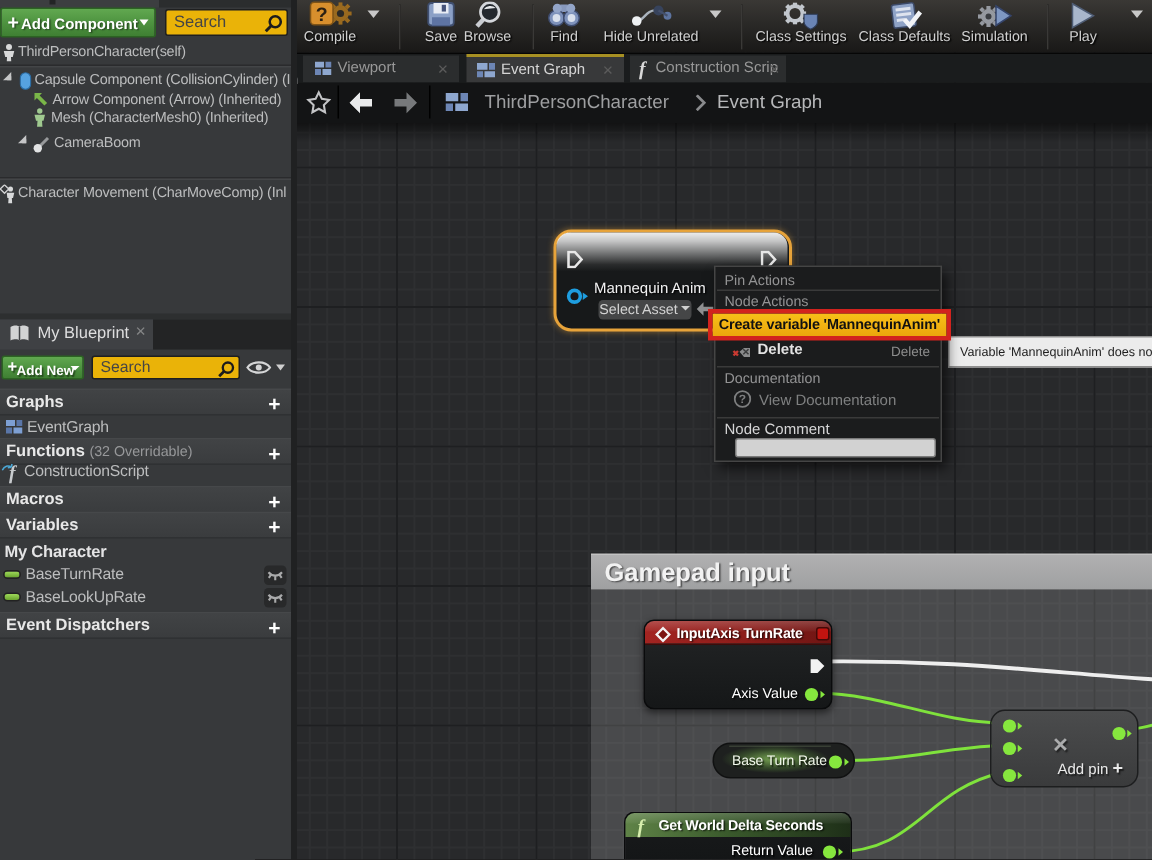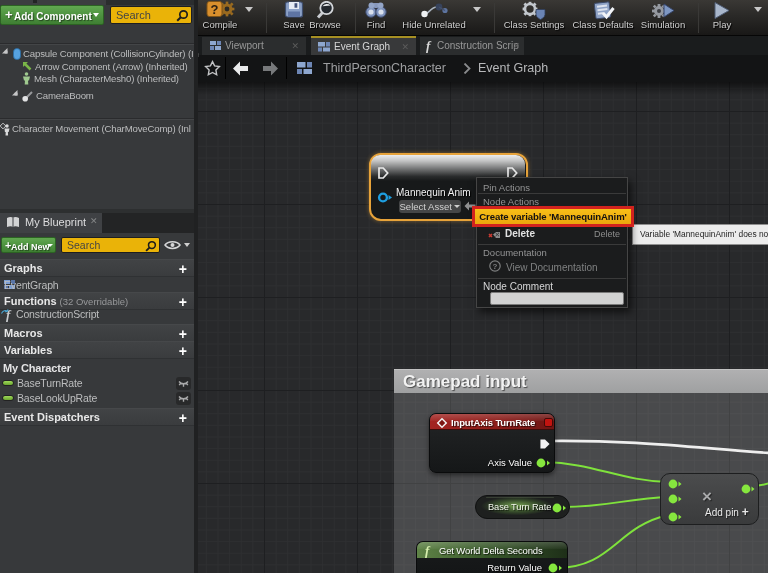--- a/index.html
+++ b/index.html
@@ -103,21 +103,21 @@
  <svg class="abs" style="left:80px;top:9.5px" width="16" height="10" viewBox="0 0 16 10">
           <circle cx="5" cy="5" r="4.4" fill="#86e73e"></circle>
           <path d="M10.5,2.5 l3,2.5 l-3,2.5 z" fill="#86e73e"></path>
         </svg>
 </div>
 
 <div class="abs" style="left:416px;top:541px;width:152px;height:32px;border-radius:7px 7px 0 0;background:linear-gradient(180deg,#191b1c,#141617);border:1px solid #0a0b0c;border-bottom:none">
  <div class="abs" style="left:0;top:0;width:150px;height:16px;border-radius:6px 6px 0 0;background:linear-gradient(90deg,#5f8347,#3a5a2c 45%,#1e2f18)"></div>
  <div class="abs" style="left:0;top:0;width:150px;height:7px;border-radius:6px 6px 0 0;background:linear-gradient(180deg,rgba(255,255,255,0.18),rgba(255,255,255,0.03))"></div>
  <span class="abs" style="left:8px;top:1px;font-family:'Liberation Serif',serif;font-style:italic;font-weight:bold;font-size:13px;color:#d6eead">f</span>
- <span class="abs" style="left:22px;top:2.5px;font-size:11px;font-weight:normal;color:#fff;text-shadow:1px 1px 1px rgba(0,0,0,0.7);white-space:nowrap;font-size:9.5px;letter-spacing:-0.15px">Get World Delta Seconds</span>
+ <span class="abs" style="left:22px;top:2.5px;font-size:11px;font-weight:bold;color:#fff;text-shadow:1px 1px 1px rgba(0,0,0,0.7);white-space:nowrap;font-size:9.5px;letter-spacing:-0.15px">Get World Delta Seconds</span>
  <span class="abs" style="right:25px;top:20px;font-size:9.5px;color:#fff;text-shadow:1px 1px 1px #000;white-space:nowrap">Return Value</span>
  <svg class="abs" style="left:131px;top:20.5px" width="16" height="10" viewBox="0 0 16 10">
           <circle cx="5" cy="5" r="4.4" fill="#86e73e"></circle>
           <path d="M11,2.5 l3,2.5 l-3,2.5 z" fill="#86e73e"></path>
         </svg>
 </div>
 
 <div class="abs" style="left:369px;top:153px;width:159px;height:68px;border-radius:12px;border:2.5px solid #e7a33a;background:#17191a;box-shadow:0 0 4px rgba(231,163,58,0.45)">
  <div class="abs" style="left:0;top:0;width:154px;height:26px;border-radius:9px 9px 0 0;background:linear-gradient(180deg,rgba(255,255,255,0.92) 0%,rgba(255,255,255,0.75) 22%,rgba(255,255,255,0.38) 55%,rgba(160,160,160,0.14) 82%,rgba(0,0,0,0) 100%)"></div>
  <svg class="abs" style="left:7px;top:12px" width="11" height="12" viewBox="0 0 11 12">
@@ -316,20 +316,27 @@
 <div class="abs" style="left:33px;top:0;width:4px;height:3px;background:#232425"></div>
 <div class="greenbtn" style="left:0;top:5px;width:104px;height:20px;font-size:10.5px;line-height:18px">
         <span style="position:absolute;left:4px;top:0px;font-size:13px">+</span>
         <span style="position:absolute;left:13px;top:1.5px;font-size:10px">Add Component</span>
         <span style="position:absolute;right:4px;top:7px;width:0;height:0;border-left:3.5px solid transparent;border-right:3.5px solid transparent;border-top:4px solid #fff"></span>
       </div>
 <div class="searchbox" style="left:110px;top:6px;width:82px;height:18px;font-size:11px;line-height:16px;padding-left:5px">Search<svg style="position:absolute;right:2px;top:2px" width="13" height="13" viewBox="0 0 13 13">
           <circle cx="7.5" cy="5.5" r="3.7" fill="none" stroke="#1c1c1c" stroke-width="1.7"></circle>
           <line x1="1.2" y1="11.8" x2="4.8" y2="8.2" stroke="#1c1c1c" stroke-width="2"></line>
         </svg></div>
+<div class="trow" style="top:28px">
+        <svg style="position:absolute;left:1px;top:1px" width="10" height="12" viewBox="0 0 10 12">
+          <circle cx="5" cy="2.3" r="2" fill="#d8d9da"></circle>
+          <path d="M1.5,5 h7 l-1,4 h-1.2 l0.2,3 h-3 l0.2,-3 h-1.2 z" fill="#d8d9da"></path>
+        </svg>
+        <span style="position:absolute;left:12px">ThirdPersonCharacter(self)</span>
+      </div>
 <div class="abs" style="left:0;top:43px;width:194px;height:1px;background:#2a2b2d"></div>
 <div class="abs" style="left:0;top:44px;width:194px;height:1px;background:#434547"></div>
 <div class="trow" style="top:47px">
         <span style="position:absolute;left:2px;top:1px;width:0;height:0;border-left:5px solid transparent;border-top:5px solid transparent;border-right:5px solid #c5c6c7;border-bottom:5px solid #c5c6c7;transform:scale(0.55);transform-origin:left top"></span>
         <svg style="position:absolute;left:13px;top:1px" width="8" height="12" viewBox="0 0 8 12">
           <rect x="0.5" y="0.5" width="7" height="11" rx="3.5" fill="#56a2e0" stroke="#2b6ca3" stroke-width="0.8"></rect>
         </svg>
         <span style="position:absolute;left:23px">Capsule Component (CollisionCylinder) (In</span>
       </div>
 <div class="trow" style="top:60px">
@@ -387,21 +394,21 @@
       </svg>
 <span class="abs" style="left:184px;top:243px;width:0;height:0;border-left:3px solid transparent;border-right:3px solid transparent;border-top:4px solid #cfcfcf"></span>
 <div class="shead" style="top:259px;height:18px;line-height:16px;padding-left:4px">Graphs<span class="plus" style="right:7px;top:1px;position:absolute">+</span></div>
 <div class="trow" style="top:278px;height:14px">
         <svg style="position:absolute;left:4px;top:2px" width="11" height="10" viewBox="0 0 11 10">
           <rect x="0" y="0" width="6" height="4" fill="#7d9fd3"></rect>
           <rect x="7" y="0" width="4" height="4" fill="#5a76a8"></rect>
           <rect x="0" y="5" width="4" height="4" fill="#5a76a8"></rect>
           <rect x="5" y="5" width="6" height="4" fill="#7d9fd3"></rect>
         </svg>
-        <span style="position:absolute;left:4px;font-size:10.5px">EventGraph</span>
+        <span style="position:absolute;left:18px;font-size:10.5px">EventGraph</span>
       </div>
 <div class="shead" style="top:292px;height:18px;line-height:16px;padding-left:4px">Functions <span style="font-weight:normal;font-size:9.5px;color:#97989a">(32 Overridable)</span><span class="plus" style="right:7px;top:1px;position:absolute">+</span></div>
 <div class="trow" style="top:307px;height:15px">
         <span style="position:absolute;left:6px;top:1px;font-family:'Liberation Serif',serif;font-style:italic;font-weight:bold;font-size:13px;color:#c8cbce">f</span>
         <svg style="position:absolute;left:1px;top:2px" width="8" height="5" viewBox="0 0 8 5">
           <path d="M0.5,4.5 C2,1.5 4.5,1 6.5,2.5 M6.5,2.5 l0.5,-2.2 M6.5,2.5 l-2.3,0.3" fill="none" stroke="#4aa7d5" stroke-width="1.1"></path>
         </svg>
         <span style="position:absolute;left:16px;font-size:10.5px">ConstructionScript</span>
       </div>
 <div class="shead" style="top:324px;height:18px;line-height:16px;padding-left:4px">Macros<span class="plus" style="right:7px;top:1px;position:absolute">+</span></div>

